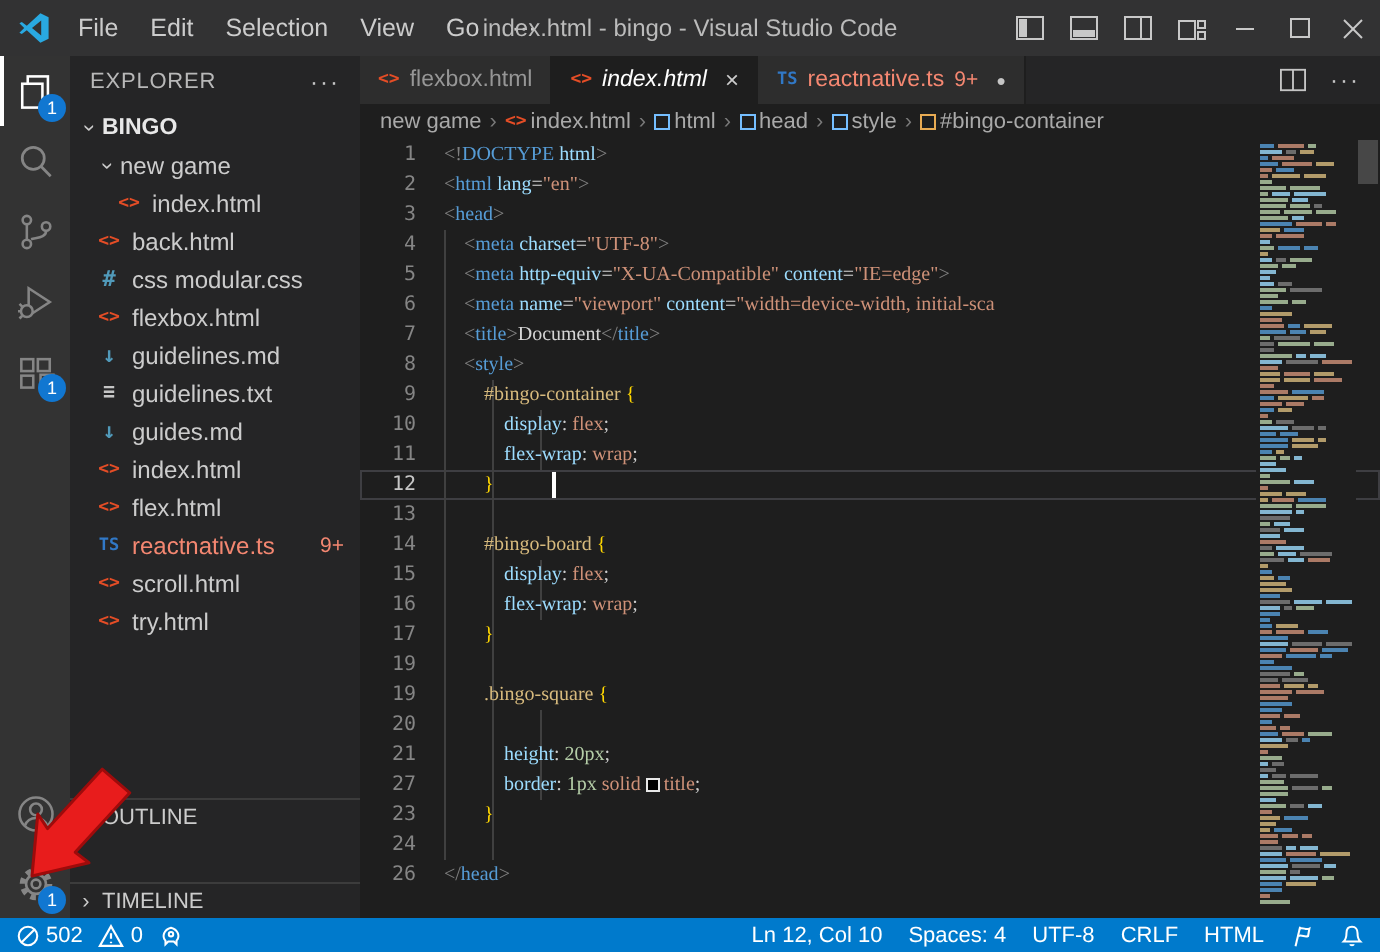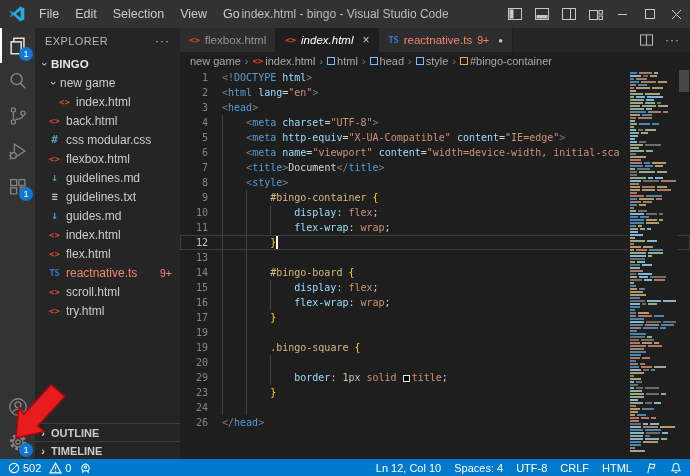--- a/index.html
+++ b/index.html
@@ -37,21 +37,21 @@
   .fi-html { color:#e44d26; }
   .fi-css  { color:#519aba; font-size:11px; }
   .fi-md   { color:#519aba; font-size:11px; }
   .fi-txt  { color:#c5c5c5; font-size:10px; }
   .fi-ts   { color:#3178c6; font-size:8.5px; }
   .t-label { color:#cccccc; }
   .t-label.err { color:#f48771; }
   .t-badge { margin-left:auto; margin-right:8px; color:#f48771; font-size:10.5px; }
   .root-label { font-weight:bold; font-size:11.5px; color:#e8e8e8; }
   .sb-bottom { margin-top:auto; }
-  .section { height:18px; border-top:1px solid #3c3c3c; display:flex; align-items:center; font-size:11px; font-weight:bold; color:#cccccc; }
+  .section { height:18px; border-top:1px solid #3c3c3c; display:flex; align-items:center; font-size:11px; font-weight:normal; color:#cccccc;margin-top:24px; }
   .section .chev { width:16px; text-align:center; font-size:11px; }
 
   
   .editor { flex:1; display:flex; flex-direction:column; position:relative; background:#1e1e1e; min-width:0; }
   .tabbar { height:24px; background:#252526; display:flex; flex:0 0 auto; }
   .tab { display:flex; align-items:center; gap:5px; padding:0 9px; font-size:11.5px; background:#2d2d2d; color:#969696; border-right:1px solid #1e1e1e; }
   .tab.active { background:#1e1e1e; color:#ffffff; }
   .tab .fi { margin-right:0; width:auto; }
   .tab .close { font-size:12px; margin-left:4px; color:#cccccc; }
   .tab .dirty { font-size:8px; margin-left:4px; color:#c5c5c5; }
@@ -64,21 +64,21 @@
   .bc-sep { color:#7a7a7a; font-size:11px; }
   .sym { display:inline-block; width:8px; height:8px; border:1px solid #75beff; margin-right:2px; }
   .sym.orange { border-color:#e8ab53; }
   .bc-html { color:#e44d26; font-weight:bold; font-size:9px; font-family:"DejaVu Sans Mono",monospace; margin-right:2px; }
 
   .code-wrap { position:relative; flex:1; overflow:hidden; }
   .cl { height:15px; position:relative; font-family:"DejaVu Sans Mono",monospace; font-size:10px; line-height:15px; }
   .cl.cur { box-shadow:inset 0 0 0 1px #3e3e42; }
   .num { position:absolute; left:0; top:0; width:28px; text-align:right; color:#858585; }
   .cl.cur .num { color:#c6c6c6; }
-  .ct { position:absolute; left:42px; top:0; white-space:pre; }
+  .ct { position:absolute; left:42px; top:0; white-space:pre;font-family:Liberation Serif, serif; }
   .ig { position:absolute; top:0; bottom:0; width:1px; background:#404040; }
   .c-pg{color:#808080} .c-tag{color:#569cd6} .c-attr{color:#9cdcfe} .c-eq{color:#d4d4d4}
   .c-str{color:#ce9178} .c-pl{color:#d4d4d4} .c-sel{color:#d7ba7d} .c-br{color:#ffd700}
   .c-prop{color:#9cdcfe} .c-val{color:#ce9178} .c-num{color:#b5cea8} .c-pu{color:#cccccc}
   .swatch { display:inline-block; width:7px; height:7px; border:1px solid #e8e8e8; background:#000; margin-right:2px; vertical-align:-1px; }
   .caret { position:absolute; top:1px; width:1.5px; height:13px; background:#ffffff; }
 
   .minimap { position:absolute; top:0; right:12px; bottom:0; width:50px; background:#1e1e1e; overflow:hidden; padding-top:2px; }
   .mm-row { height:3px; white-space:nowrap; }
   .mm-bar { display:inline-block; height:2px; vertical-align:top; opacity:.8; }
@@ -456,21 +456,28 @@
             <div class="cl">
               <span class="ig" style="left: 42px;"></span>
               <span class="ig" style="left: 66.08px;"></span>
               <span class="ig" style="left: 90.16px;"></span>
               <span class="num">20</span>
             </div>
             <div class="cl">
               <span class="ig" style="left: 42px;"></span>
               <span class="ig" style="left: 66.08px;"></span>
               <span class="ig" style="left: 90.16px;"></span>
-              <span class="num">29</span>
+              <span class="num">21</span>
+              <span class="ct">            <span class="c-prop">height</span><span class="c-pu">:</span><span class="c-pl"> </span><span class="c-num">20px</span><span class="c-pu">;</span></span>
+            </div>
+            <div class="cl">
+              <span class="ig" style="left: 42px;"></span>
+              <span class="ig" style="left: 66.08px;"></span>
+              <span class="ig" style="left: 90.16px;"></span>
+              <span class="num">27</span>
               <span class="ct">            <span class="c-prop">border</span><span class="c-pu">:</span><span class="c-pl"> </span><span class="c-num">1px</span><span class="c-pl"> </span><span class="c-val">solid</span><span class="c-pl"> </span><span class="swatch"></span><span class="c-val">title</span><span class="c-pu">;</span></span>
             </div>
             <div class="cl">
               <span class="ig" style="left: 42px;"></span>
               <span class="ig" style="left: 66.08px;"></span>
               <span class="num">23</span>
               <span class="ct">        <span class="c-br">}</span></span>
             </div>
             <div class="cl">
               <span class="ig" style="left: 42px;"></span>

